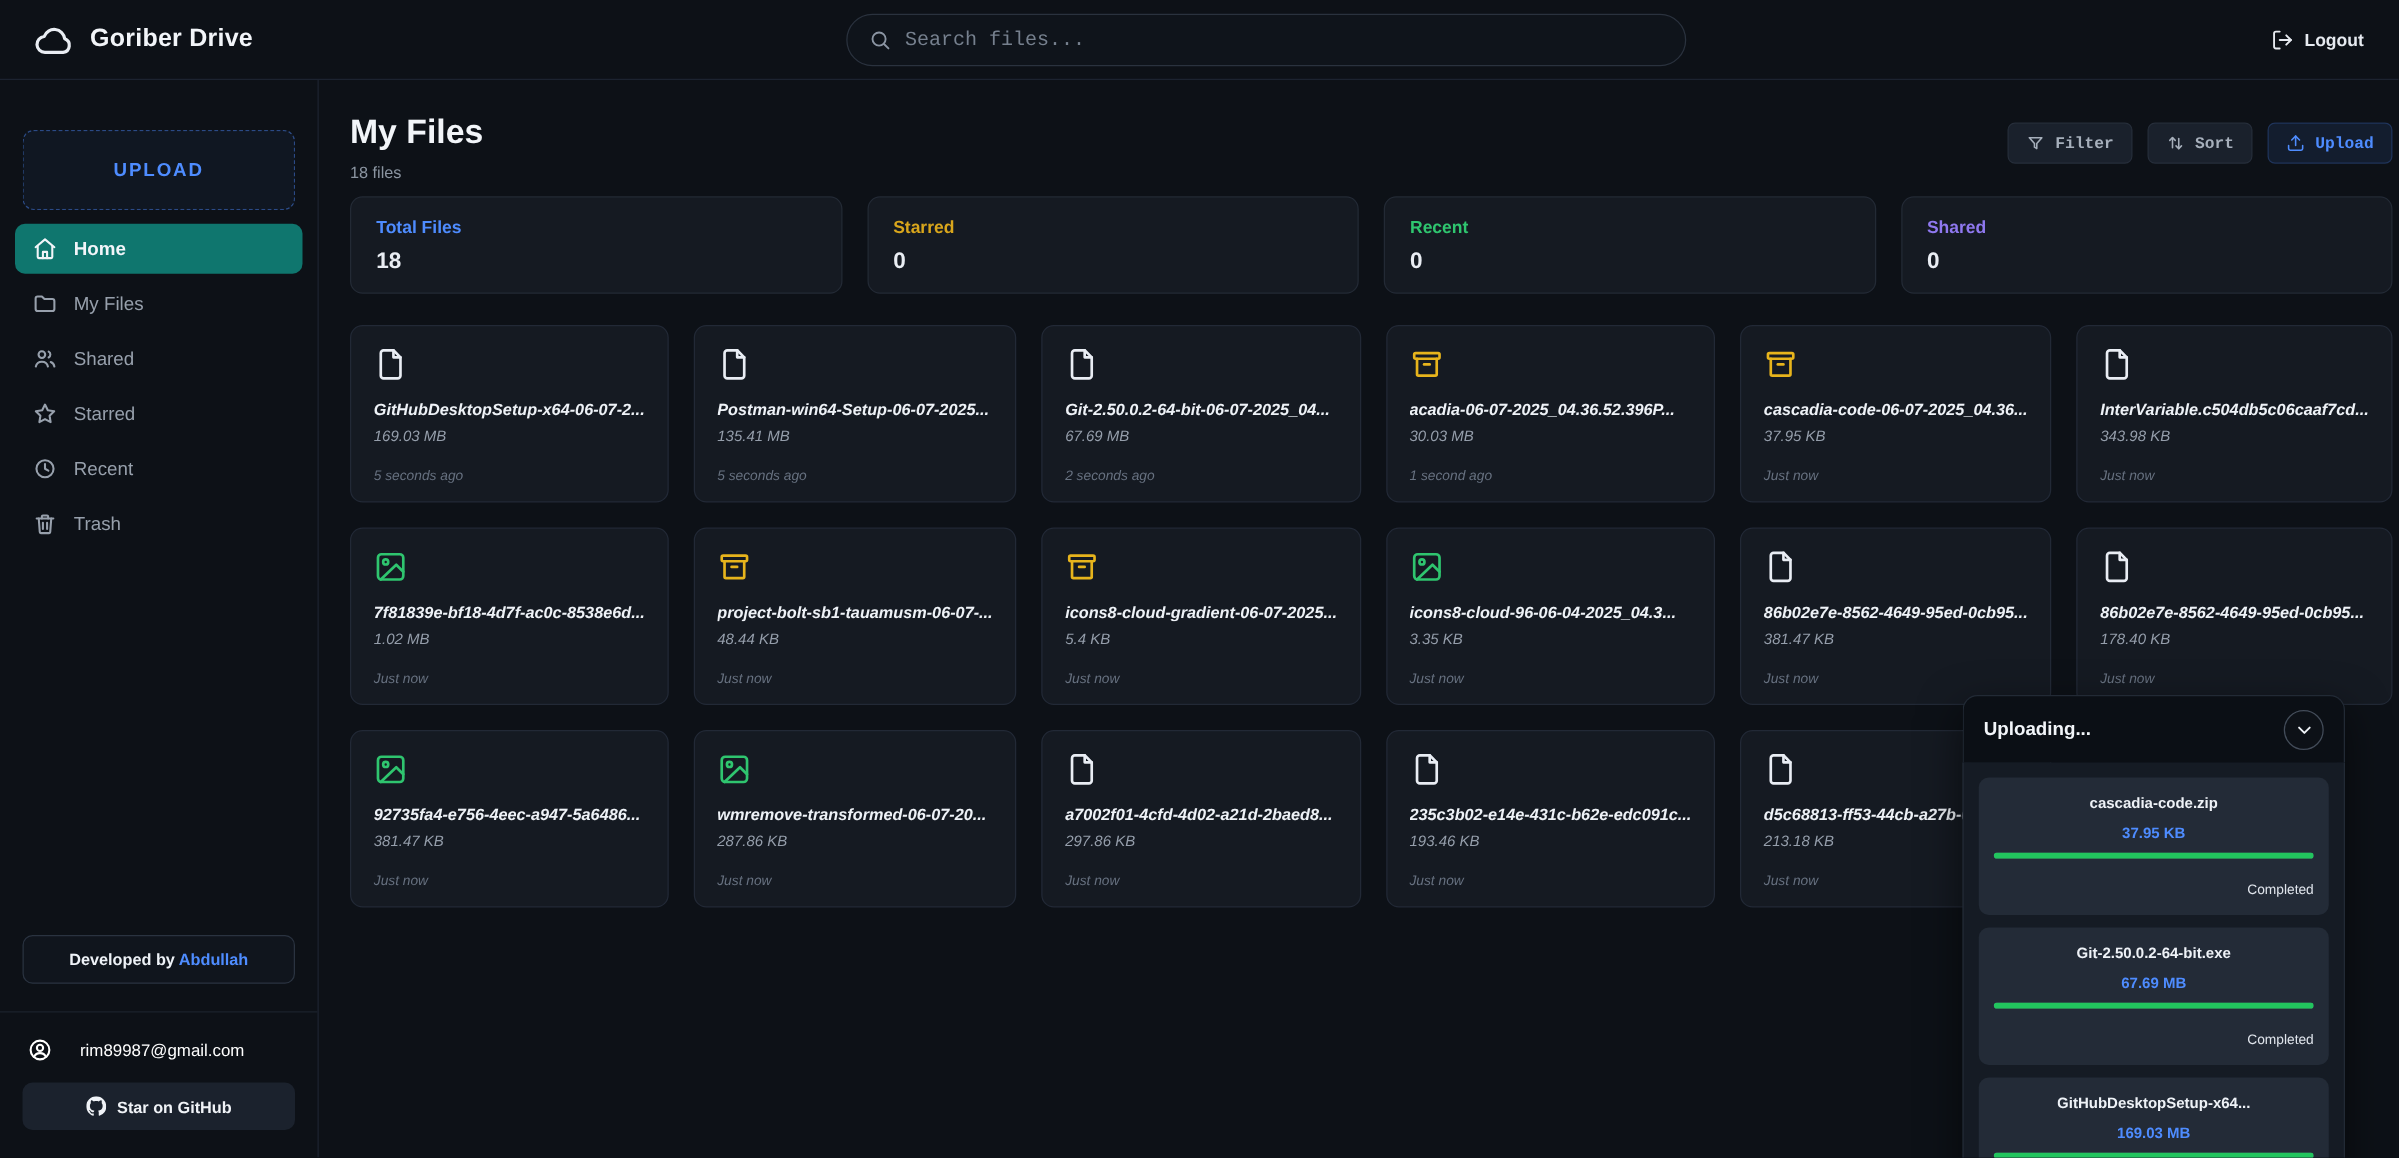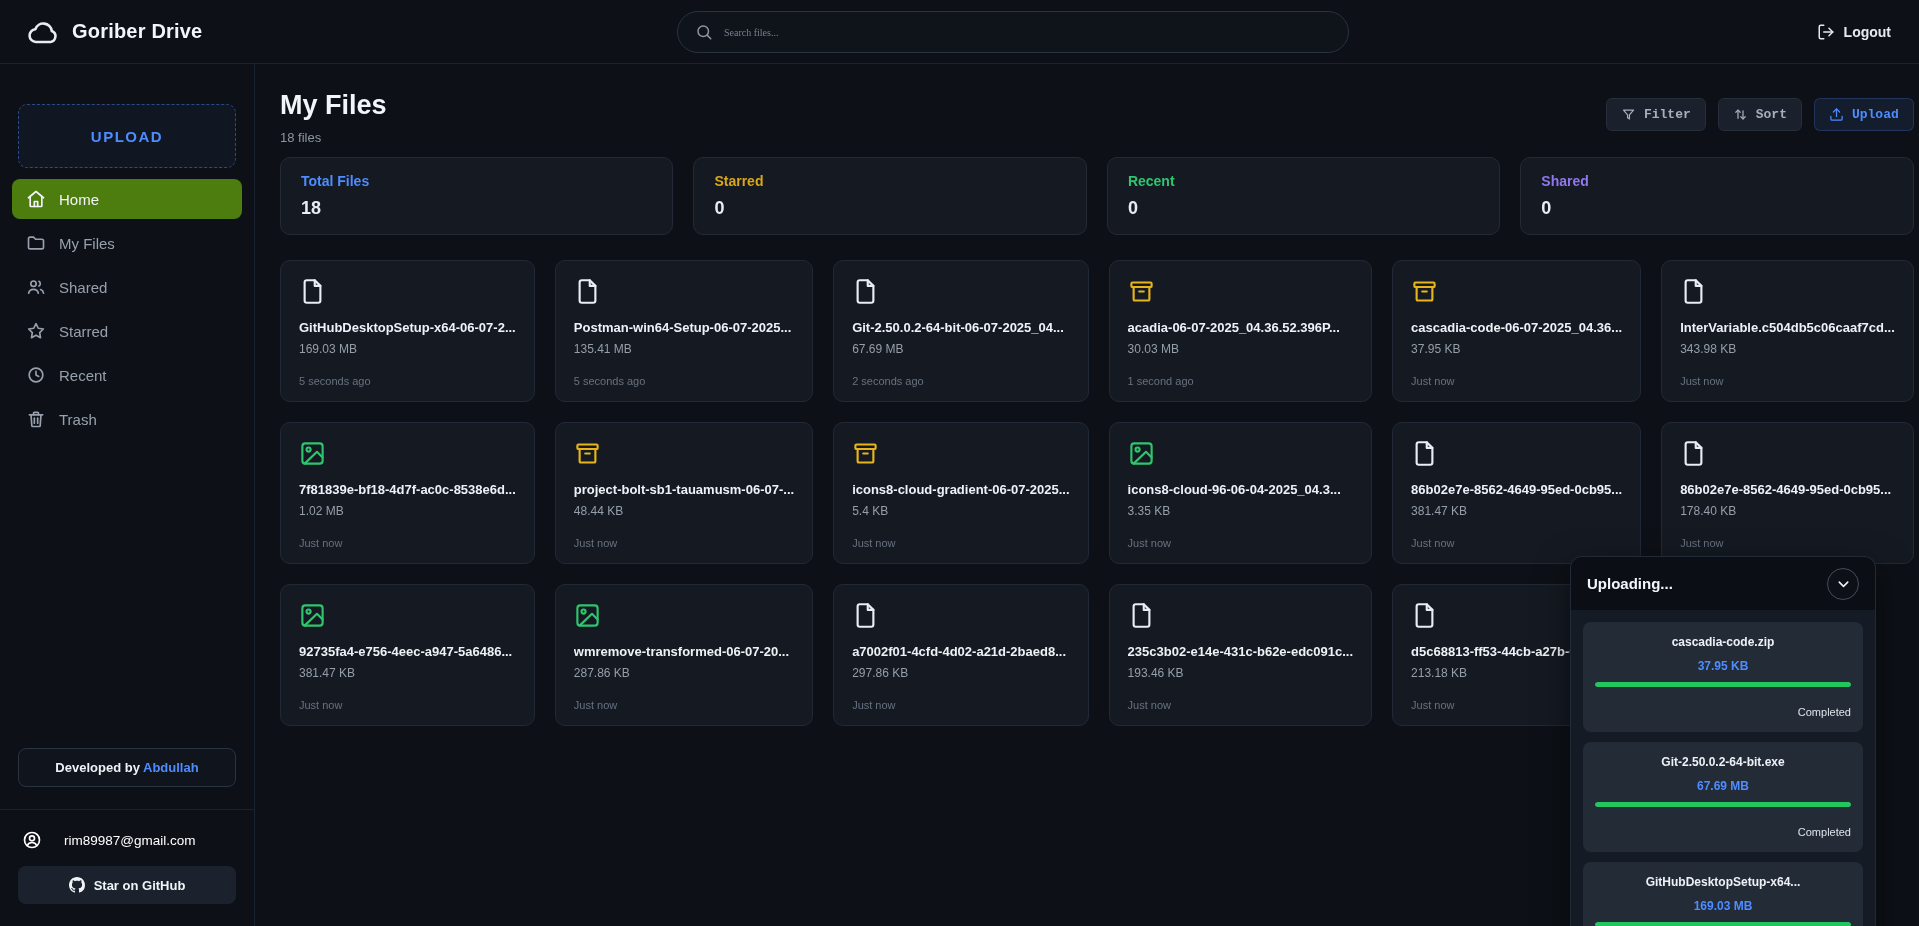--- a/index.html
+++ b/index.html
@@ -22,21 +22,21 @@
   .brand-logo { width:34px; height:34px; color:#e9edf3; }
   .brand-name { font-size:20px; font-weight:800; letter-spacing:.2px; color:#f2f5f9; }
   .searchbar {
     position:absolute; left:677px; top:11px; width:672px; height:42px;
     display:flex; align-items:center; gap:11px; padding:0 17px;
     background:#0f141b; border:1px solid #2a323e; border-radius:21px;
   }
   .searchbar .icon { width:18px; height:18px; color:#8b95a3; }
   .searchbar input {
     flex:1; background:transparent; border:none; outline:none;
-    font-family:Liberation Serif, serif; font-size:10px; color:#bef264;
+    font-family:Liberation Mono, monospace; font-size:16px; color:#bef264;
   }
   .searchbar input::placeholder { color:#76808e; }
   .logout-btn {
     margin-left:auto; display:flex; align-items:center; gap:9px;
     background:none; border:none; cursor:pointer; color:#e6eaf0;
     font-family:inherit; font-size:14px; font-weight:700;
   }
   .logout-btn .icon { width:18px; height:18px; }
 
   
@@ -52,21 +52,21 @@
     margin:40px 18px 0; height:64px; border-radius:9px; cursor:pointer;
     border:1.5px dashed rgba(78,140,255,.45); background:rgba(78,140,255,.05);
     color:#4e8cff; font-family:inherit; font-size:15px; font-weight:800; letter-spacing:1.5px;
   }
   .nav { margin:11px 12px 0; display:flex; flex-direction:column; gap:4px; }
   .nav-item {
     display:flex; align-items:center; gap:13px; height:40px; padding:0 14px;
     border-radius:8px; color:#97a0ac; font-size:15px; cursor:pointer;
   }
   .nav-item .icon { width:20px; height:20px; }
-  .nav-item.active { background:#4d7c0f; color:#f2f5f9; font-weight:400; }
+  .nav-item.active { background:#0f766e; color:#f2f5f9; font-weight:700; }
   .sidebar-bottom { margin-top:auto; }
   .dev-box {
     margin:0 18px 22px; padding:11px 12px; text-align:center;
     border:1px solid #2a3340; border-radius:8px; background:#10151d;
     font-size:13px; font-weight:700; color:#eef2f7;
   }
   .dev-name { color:#4e8cff; }
   .account-block { border-top:1px solid #1b222c; padding:20px 18px 22px; }
   .email-row { display:flex; align-items:center; gap:22px; color:#ffffff; font-size:13.5px; padding:0 4px; }
   .email-row .icon { width:20px; height:20px; }
@@ -98,21 +98,21 @@
     background:#151a22; border:1px solid #232a35; border-radius:10px;
     padding:15px 20px; height:78px;
   }
   .stat-label { font-size:14px; font-weight:700; color:var(--accent); }
   .stat-value { margin-top:9px; font-size:18px; font-weight:800; color:#e9edf3; }
 
   
   .file-grid { margin-top:25px; display:grid; grid-template-columns:repeat(6,1fr); gap:20px; }
   .file-card {
     height:142px; background:#151a22; border:1px solid #222936; border-radius:10px;
-    padding:17px 18px 14px; display:flex; flex-direction:column; cursor:pointer;
+    padding:17px 18px 14px; display:flex; flex-direction:column; cursor:pointer;font-style:italic;
   }
   .file-card .file-icon { width:27px; height:27px; }
   .ic-file { color:#e9edf4; }
   .ic-archive { color:#e7b41c; }
   .ic-image { color:#2fc56f; }
   .file-name {
     margin-top:15px; font-size:13px; font-weight:700; color:#eef2f7;
     white-space:nowrap; overflow:hidden; text-overflow:ellipsis;
   }
   .file-size { margin-top:7px; font-size:12px; color:#959eab; }

